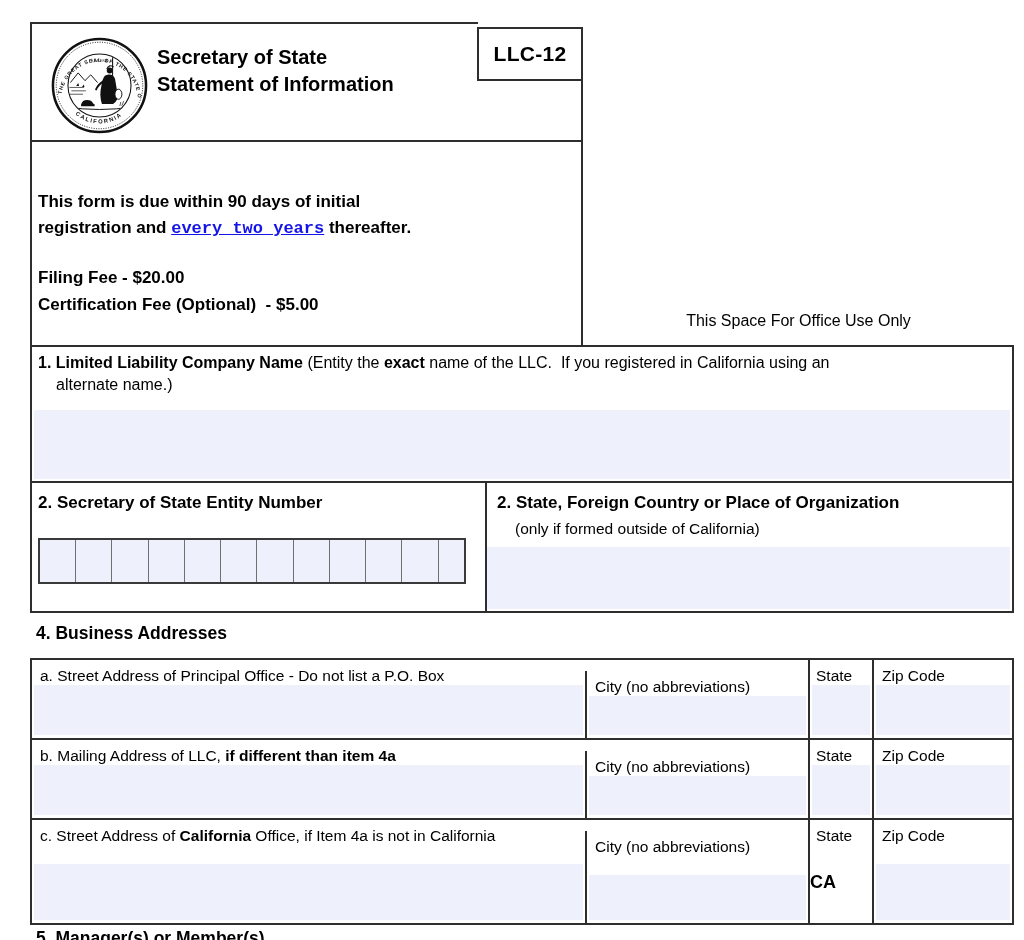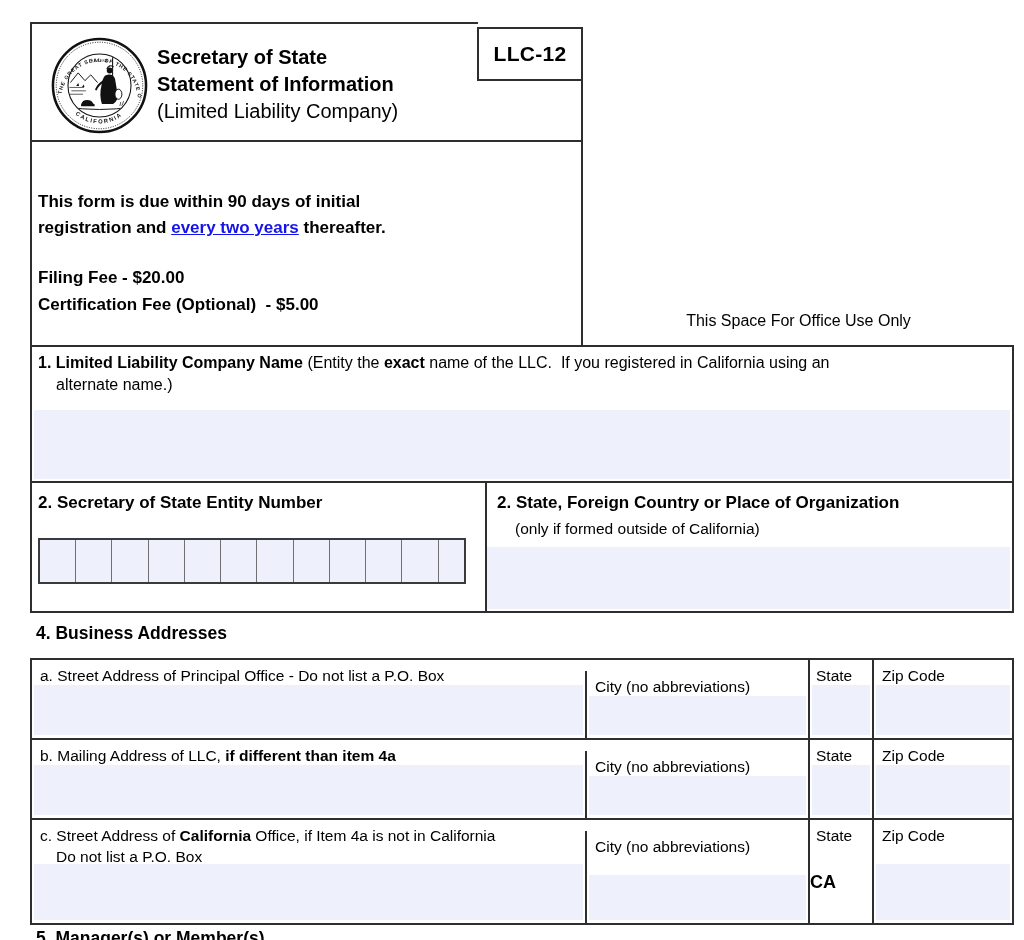--- a/index.html
+++ b/index.html
@@ -114,26 +114,25 @@
       <ellipse cx="69.5" cy="59" rx="3.6" ry="5.2" fill="#fff" stroke="#111" stroke-width="1"></ellipse>
       <path d="M 31 69.5 q 1.5 -4.5 6 -4.5 q 5 0 6.5 3.5 l 1.5 1 l 0 2 l -14 0 z" fill="#111"></path>
       <path d="M 15 72 Q 50 77.5 85 72" fill="none" stroke="#111" stroke-width="1"></path>
       <path d="M 73 71 l 2 -5 M 75.5 71.5 l 1.5 -4.5 M 71 71 l 1 -4" stroke="#111" stroke-width="0.7"></path>
     </g>
   </svg>
 
   <div id="title-block">
     <div class="bold">Secretary of State</div>
     <div class="bold">Statement of Information</div>
-    <div>(Limited Liability Company)</div>
   </div>
 
   <div id="notice">
     <div>This form is due within 90 days of initial</div>
-    <div><span>registration and </span><span id="due-link" style="color: rgb(20, 20, 232);">every two years</span><span class="pre"> thereafter.</span></div>
+    <div><span>registration and </span><span id="due-link" style="color: rgb(20, 20, 232); font-family: Liberation Mono, monospace;">every two years</span><span class="pre"> thereafter.</span></div>
   </div>
   <div id="fee1">Filing Fee - $20.00</div>
   <div id="fee2">Certification Fee (Optional)  - $5.00</div>
 
   <div id="office-use">This Space For Office Use Only</div>
 
   <div id="sec1">
     <div id="sec1-label">
       <span class="bold">1. Limited Liability Company Name</span><span class="pre"> (Entity the </span><span class="bold">exact</span><span class="pre"> name of the LLC.  If you registered in California using an</span>
       <div id="sec1-line2">alternate name.)</div>
@@ -203,21 +202,20 @@
       </div>
       <div class="acell c-zip">
         <span>Zip Code</span>
         <div class="afield f1 fieldblue" style="background: rgb(238, 241, 251);"></div>
       </div>
     </div>
 
     <div class="arow" id="row-c">
       <div class="acell c-addr">
         <span>c. Street Address of </span><span class="bold">California</span><span> Office, if Item 4a is not in California</span>
-        <div class="line2">Do not list a P.O. Box</div>
         <div class="afield f2 fieldblue" style="background: rgb(238, 241, 251);"></div>
       </div>
       <div class="acell c-city">
         <span>City (no abbreviations)</span>
         <div class="afield f2 fieldblue" style="background: rgb(238, 241, 251);"></div>
       </div>
       <div class="acell c-state">
         <span>State</span>
         <div id="ca-value">CA</div>
       </div>

